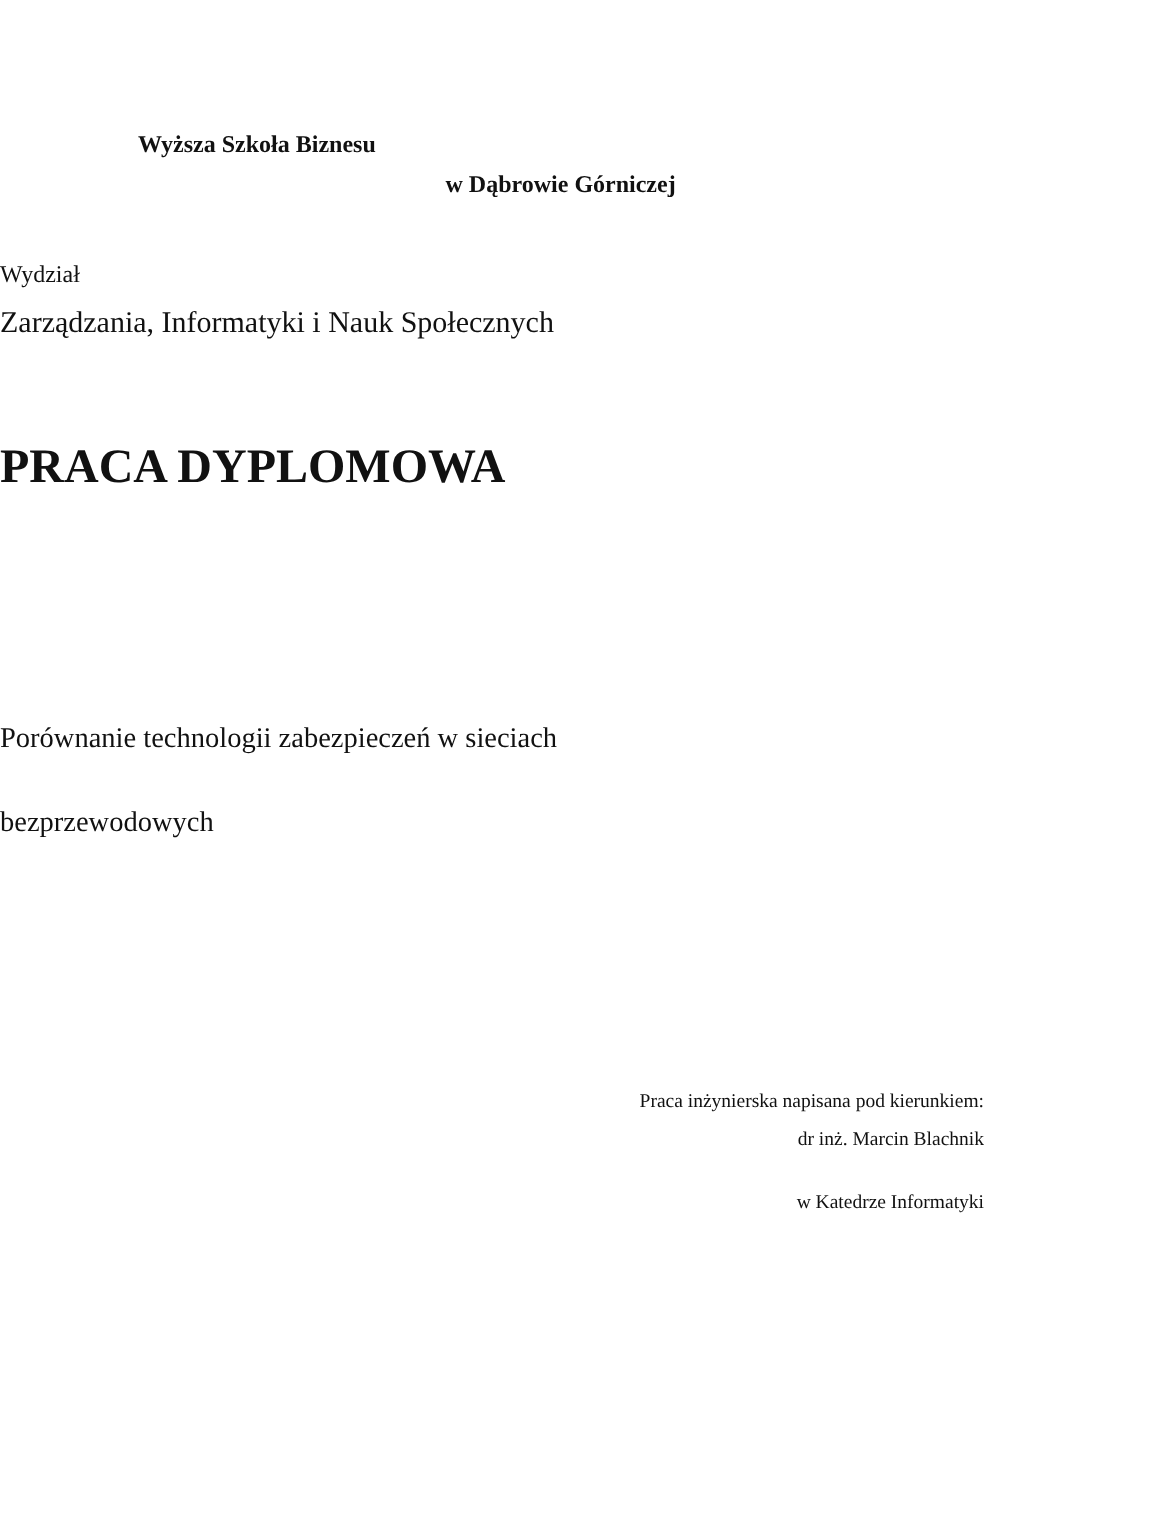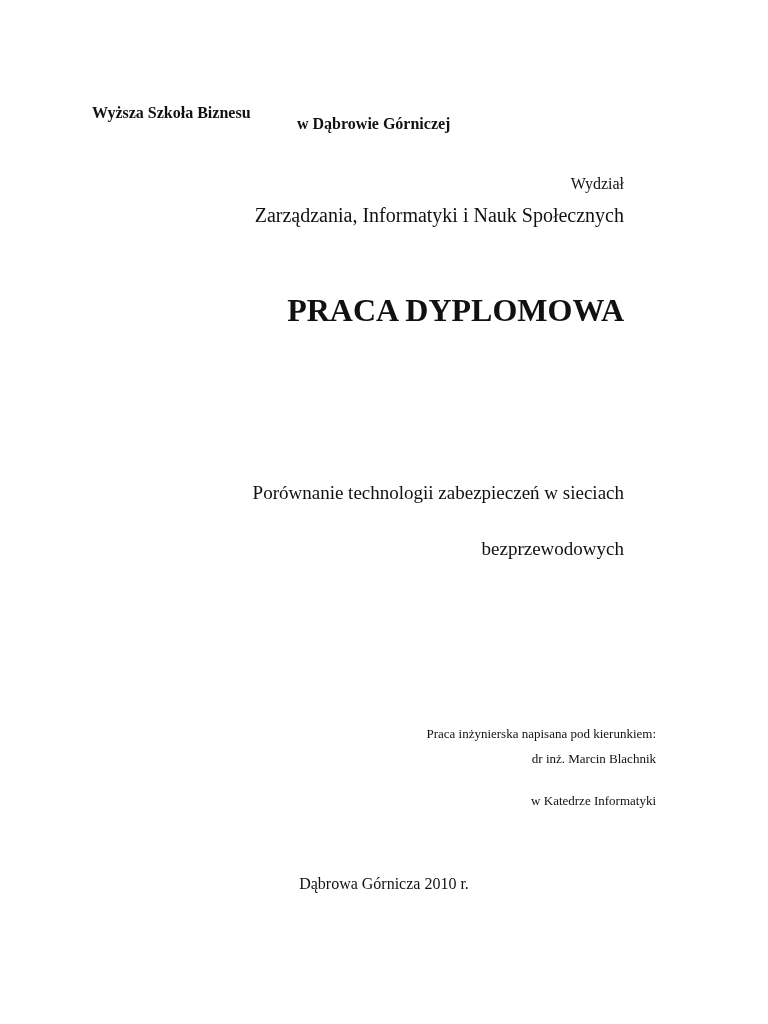--- a/index.html
+++ b/index.html
@@ -23,28 +23,27 @@
       background: #ffffff;
     }
     .line {
       position: absolute;
       white-space: nowrap;
       line-height: 1;
     }
     .center {
       left: 0;
       width: 624px;
-      text-align: right;
+      text-align: left;
     }
     .uni-name {
       left: 92px;
       top: 89px;
       font-size: 16px;
       font-weight: bold;
-      margin-top: 16px;
     }
     .uni-city {
       left: 297px;
       top: 116px;
       font-size: 16px;
       font-weight: bold;
     }
     .faculty-label {
       top: 176px;
       font-size: 16px;
@@ -107,15 +106,14 @@
   <div class="line center thesis-type-1">PRACA DYPLOMOWA</div>
 
 
   <div class="line center title-1">Porównanie technologii zabezpieczeń w sieciach</div>
   <div class="line center title-2">bezprzewodowych</div>
 
   <div class="line supervision sup-1">Praca inżynierska napisana pod kierunkiem:</div>
   <div class="line supervision sup-2">dr inż. Marcin Blachnik</div>
   <div class="line supervision sup-3">w Katedrze Informatyki</div>
 
-  <div class="line place-date">Dąbrowa Górnicza 2010 r.</div>
 
 </div>
 
 </body></html>

